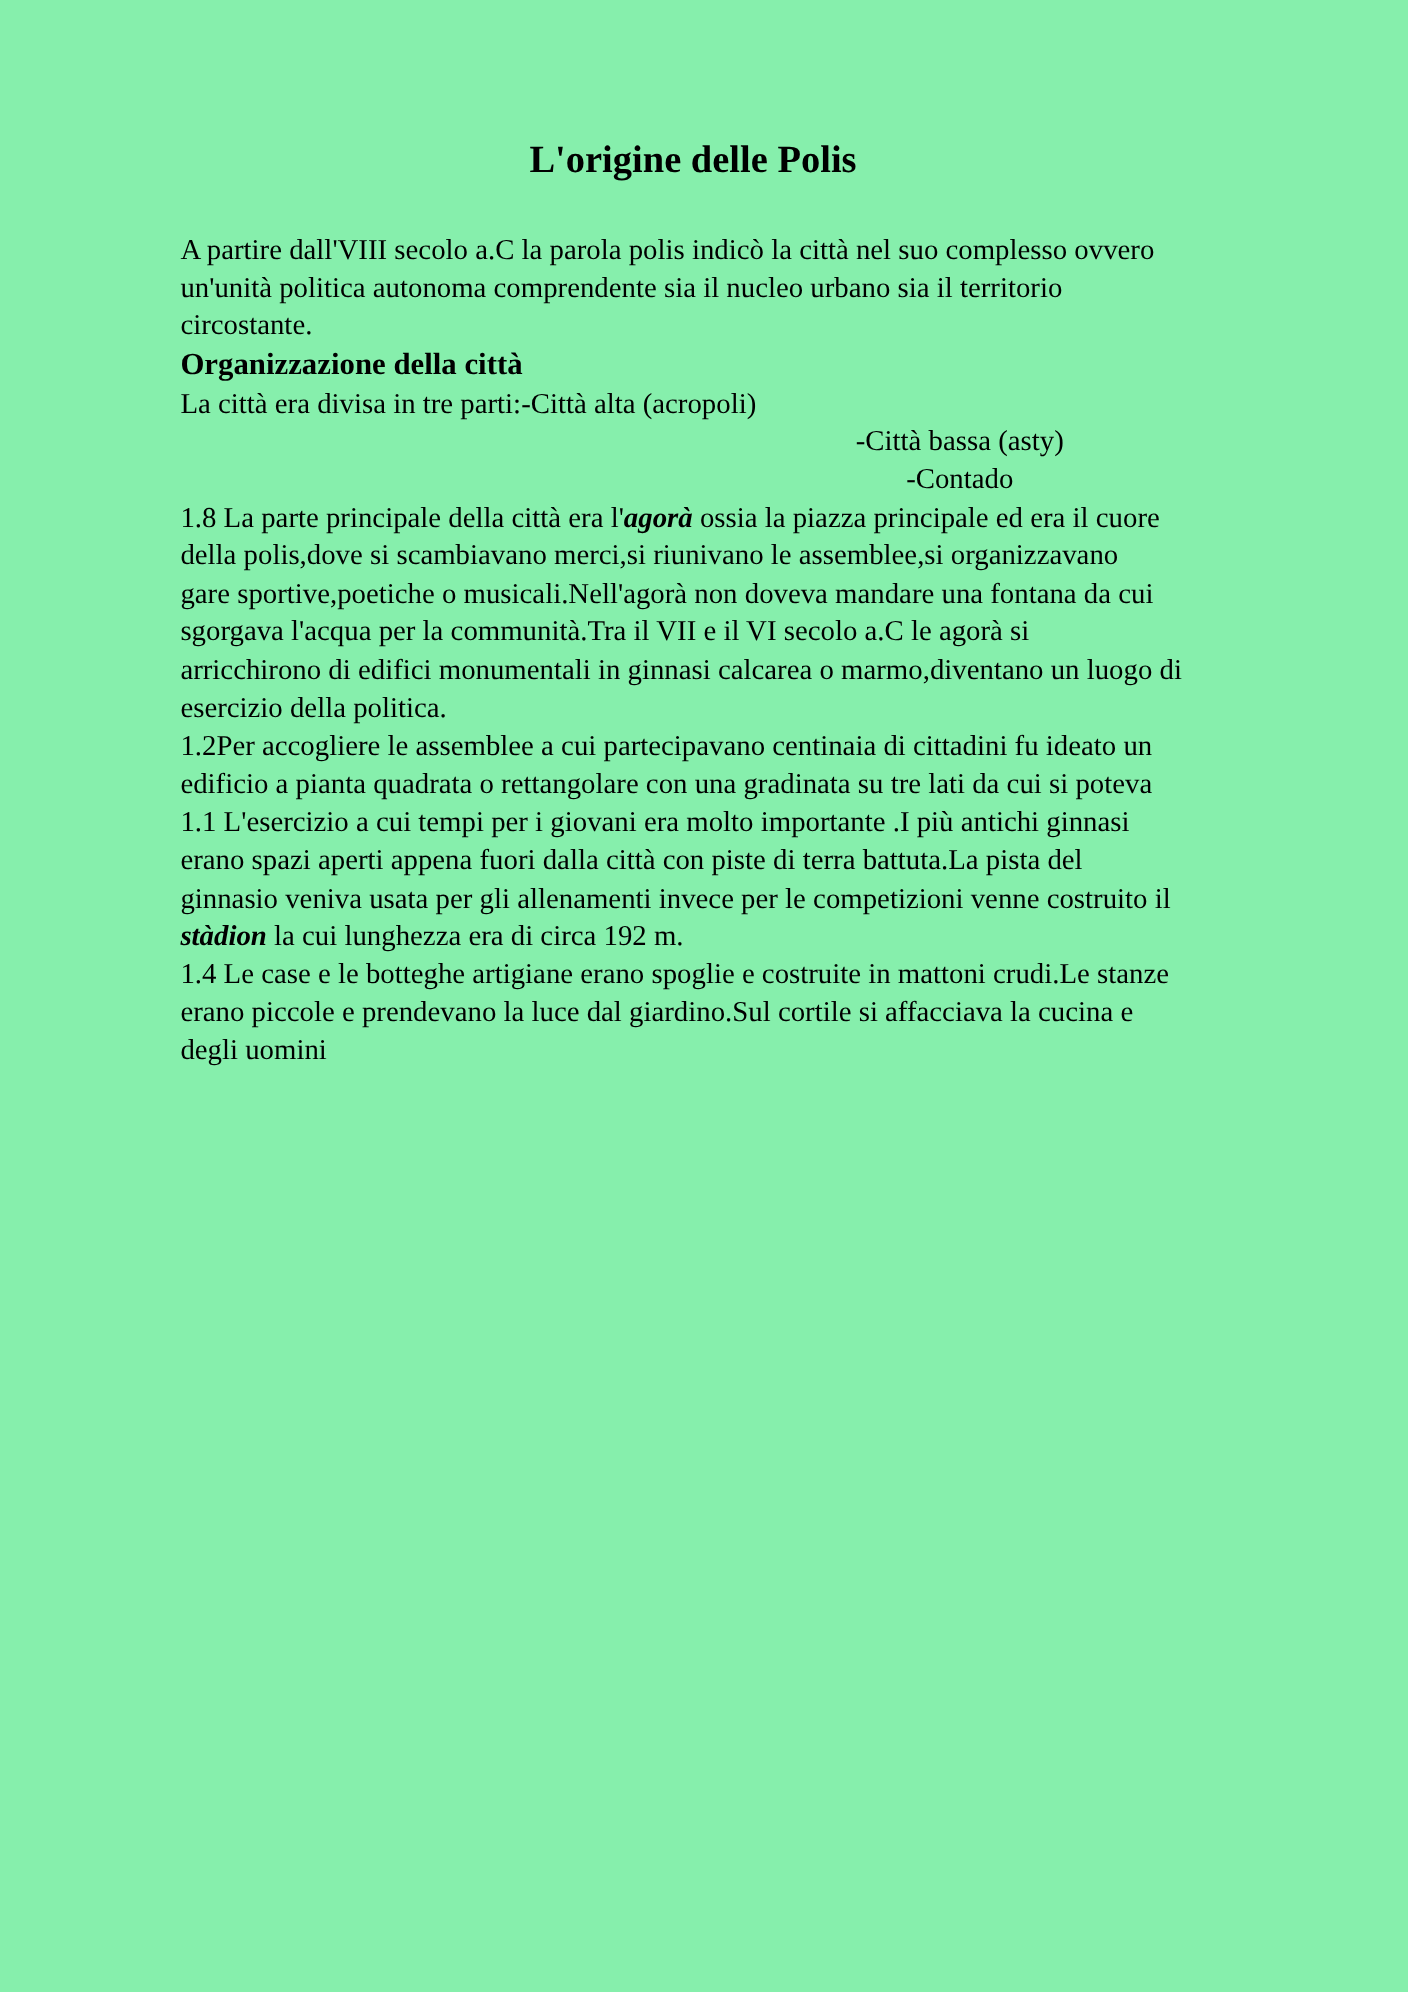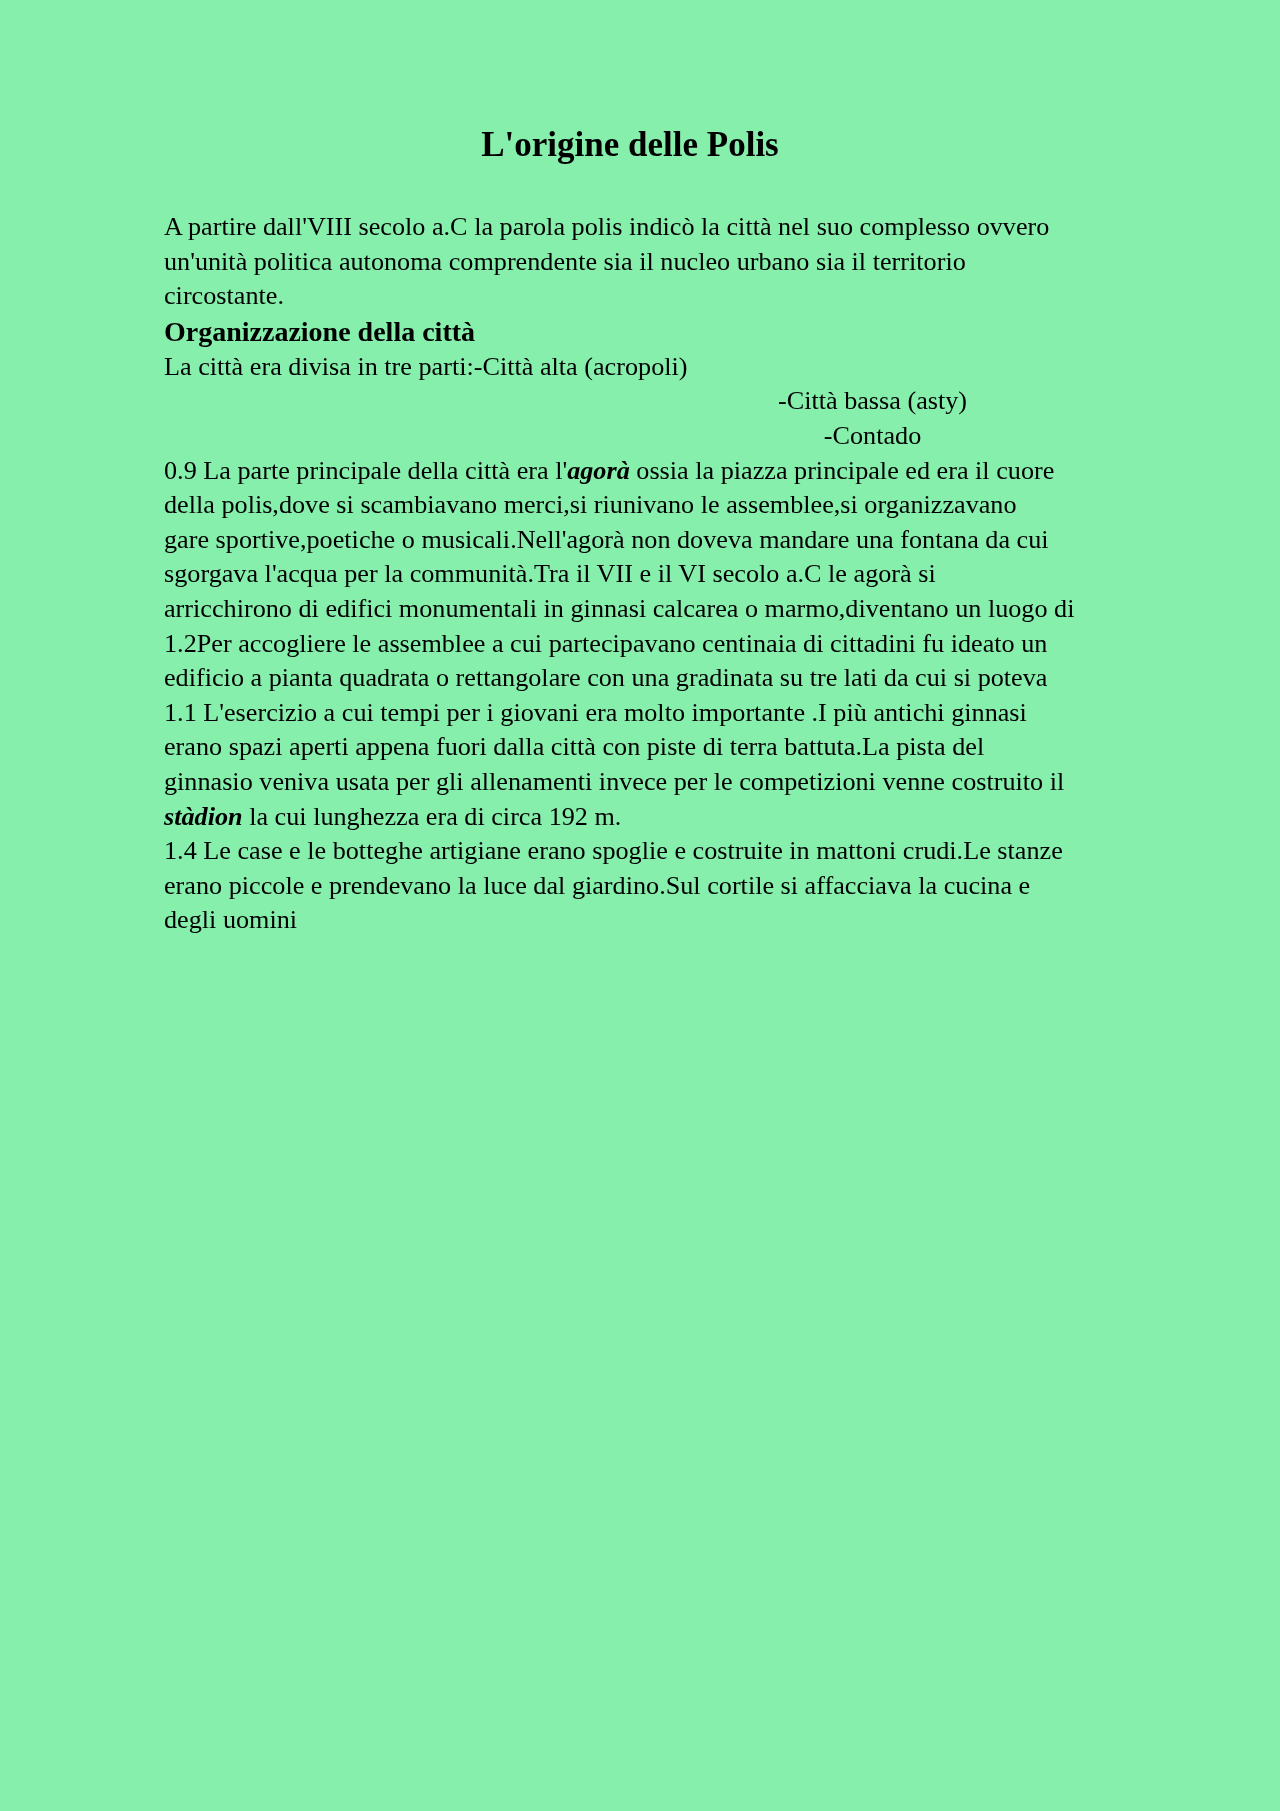--- a/index.html
+++ b/index.html
@@ -72,25 +72,26 @@
 
     <span class="heading">Organizzazione della città</span>
 
     <div>
       <span class="line"><span>La città era divisa in tre parti:</span><span>-Città alta (acropoli)</span></span>
       <span class="line indent">-Città bassa (asty)</span>
       <span class="line indent">-Contado</span>
     </div>
 
     <div>
-      <span class="line"><span>0.9 La parte principale della città era l'</span><span class="bi">agorà</span><span> ossia la piazza principale ed era il cuore</span></span>
+      <span class="line"><span>1.8 La parte principale della città era l'</span><span class="bi">agorà</span><span> ossia la piazza principale ed era il cuore</span></span>
       <span class="line">della polis,dove si scambiavano merci,si riunivano le assemblee,si organizzavano</span>
       <span class="line">gare sportive,poetiche o musicali.Nell'agorà non doveva mandare una fontana da cui</span>
       <span class="line">sgorgava l'acqua per la communità.Tra il VII e il VI secolo a.C le agorà si</span>
       <span class="line">arricchirono di edifici monumentali in ginnasi calcarea o marmo,diventano un luogo di</span>
+      <span class="line">esercizio della politica.</span>
     </div>
 
     <div>
       <span class="line">1.2Per accogliere le assemblee a cui partecipavano centinaia di cittadini fu ideato un</span>
       <span class="line">edificio a pianta quadrata o rettangolare con una gradinata su tre lati da cui si poteva</span>
     </div>
 
     <div>
       <span class="line">1.1 L'esercizio a cui tempi per i giovani era molto importante .I più antichi ginnasi</span>
       <span class="line">erano spazi aperti appena fuori dalla città con piste di terra battuta.La pista del</span>

